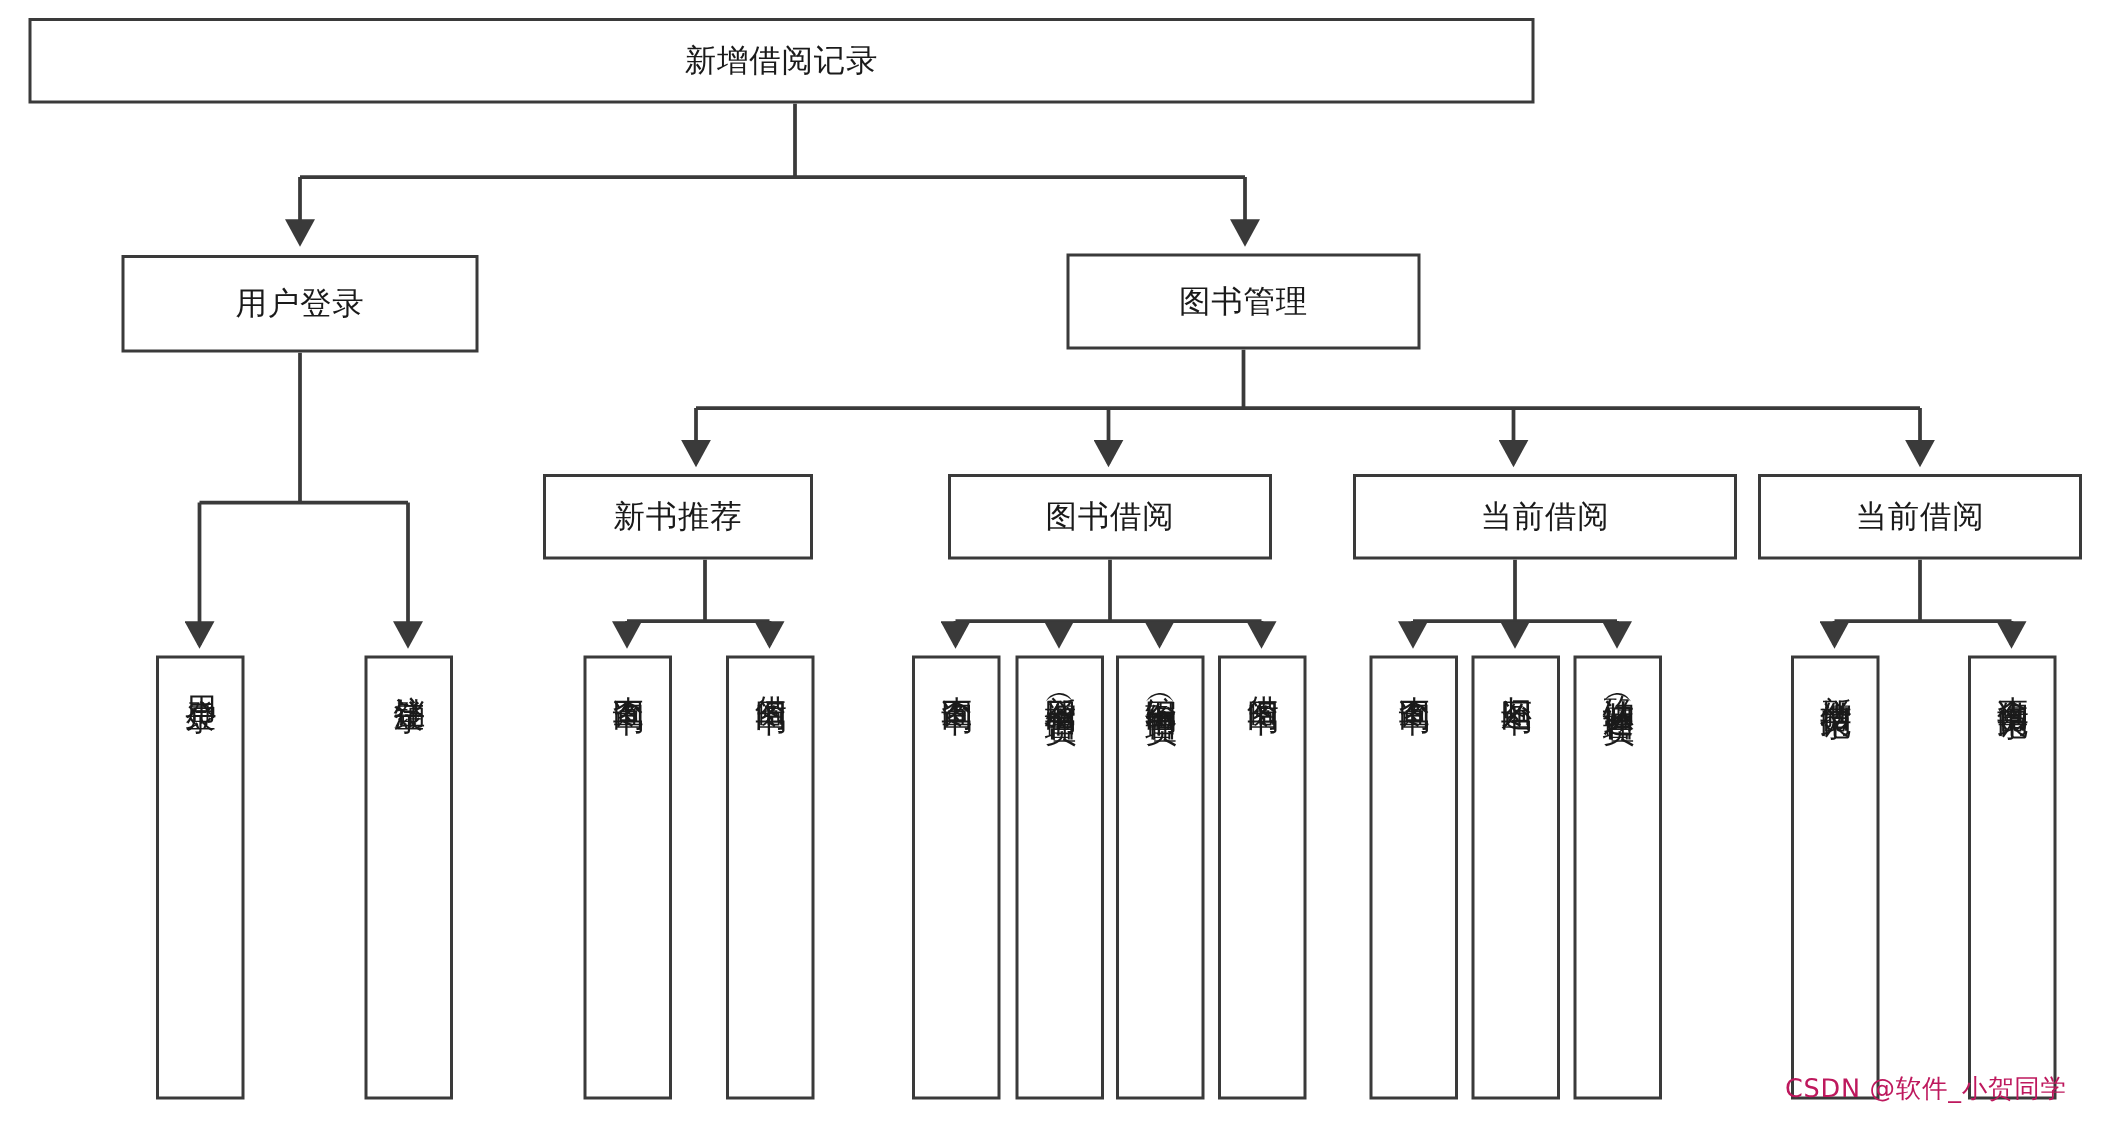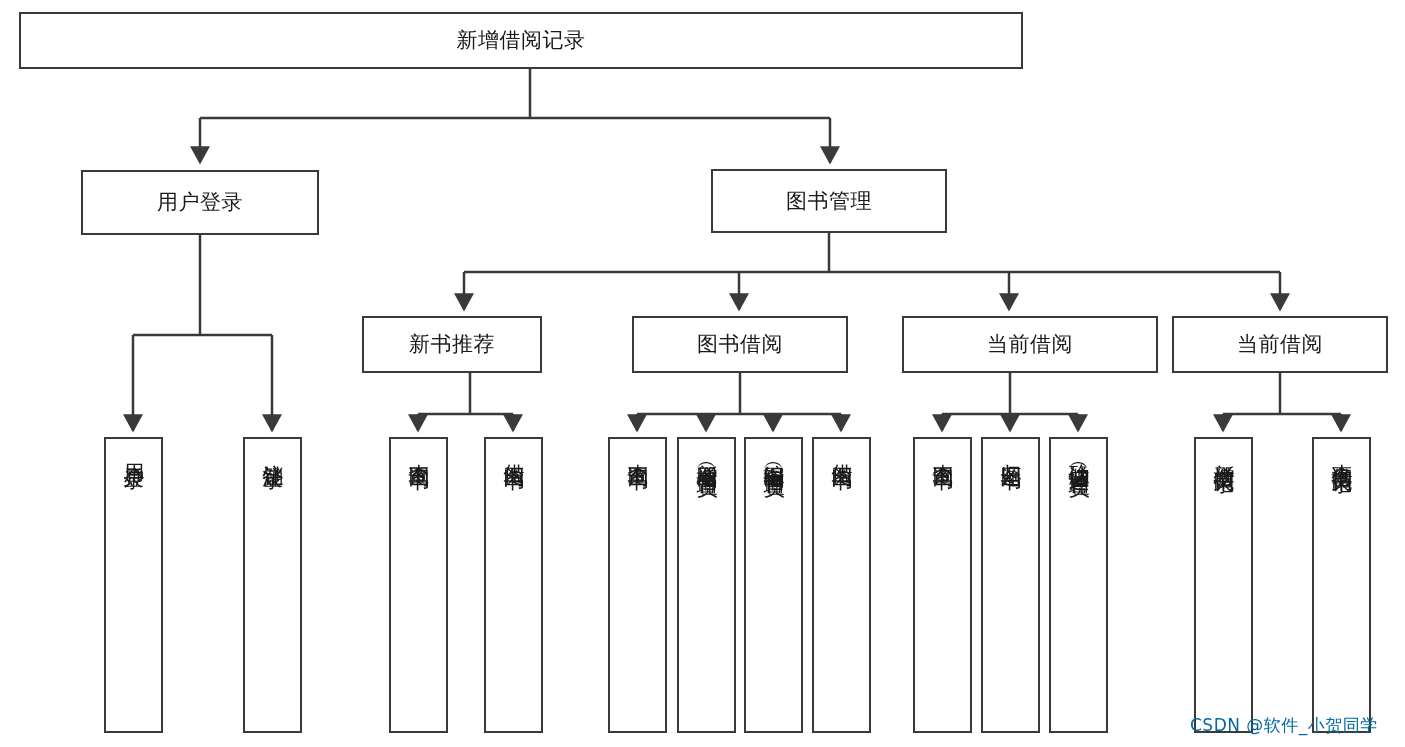--- a/index.html
+++ b/index.html
@@ -47,21 +47,21 @@
     font-size:21px;
     line-height:1.0;
     letter-spacing:2px;
     white-space:nowrap;
   }
   #watermark{
     position:absolute;
     left:1190px;
     top:714px;
     font-size:17px;
-    color:#0369a1;
+    color:#be185d;
     white-space:nowrap;
     letter-spacing:0.5px;
     font-family:"DejaVu Sans","Liberation Sans",sans-serif;
   }
 </style>
 </head>
 <body>
 
 <div id="canvas">
 

